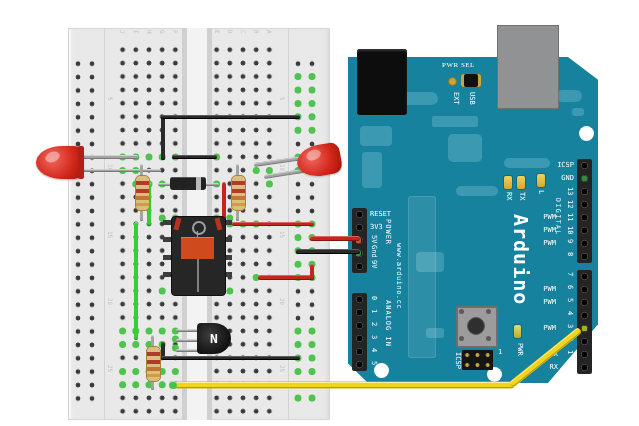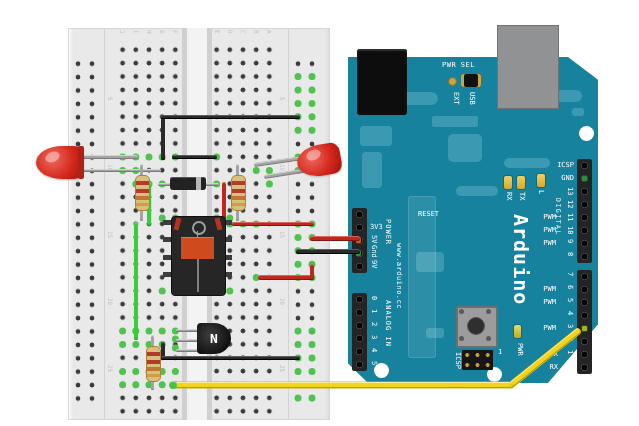--- a/index.html
+++ b/index.html
@@ -184,21 +184,21 @@
   <div class="silk" style="left:416px;top:252px;width:28px;height:20px;border-radius:4px;"></div>
   <div class="silk" style="left:426px;top:328px;width:18px;height:10px;border-radius:3px;"></div>
   <div class="abs" style="left:408px;top:196px;width:26px;height:160px;background:rgba(255,255,255,.1);border:1px solid rgba(255,255,255,.12);border-radius:3px;"></div>
 
   <div class="abs" style="left:497px;top:25px;width:60px;height:82px;background:#909294;border:1px solid #6f7173;"></div>
   <div class="abs" style="left:357px;top:49px;width:50px;height:66px;background:#0d0d0d;border-radius:3px;box-shadow:inset 0 2px 2px #333;"></div>
   <div class="mhole" style="left:579px;top:126px;"></div>
   <div class="mhole" style="left:374px;top:363px;"></div>
   <div class="mhole" style="left:487px;top:367px;"></div>
 
-  <span class="hlabel" style="left:442px;top:62px;letter-spacing:.5px;">PWR SEL</span>
+  <span class="hlabel" style="left:442px;top:62px;letter-spacing:.5px;font-family:Liberation Serif, serif;">PWR SEL</span>
   <div class="abs" style="left:448px;top:77px;width:7px;height:7px;border-radius:50%;background:#c9a53f;border:1px solid #8a6d28;"></div>
   <div class="abs" style="left:461px;top:74px;width:20px;height:13px;background:#111;border-radius:2px;box-shadow:inset 3px 0 0 #c9a53f,inset -3px 0 0 #c9a53f;"></div>
   <span class="vtext" style="left:459px;top:92px;">EXT</span>
   <span class="vtext" style="left:475px;top:92px;">USB</span>
 
   <div class="hdr" style="left:577px;top:159px;height:104px;"></div>
   <div class="hdr" style="left:577px;top:270px;height:104px;"></div>
   <div class="hdr" style="left:352px;top:208px;height:65px;"></div>
   <div class="hdr" style="left:352px;top:293px;height:78px;"></div>
   <div class="pindot" style="left:582px;top:176px;background:#2e8f3a;"></div>
@@ -235,21 +235,21 @@
   <div class="ledchip" style="left:504px;top:176px;"></div>
   <div class="ledchip" style="left:517px;top:176px;"></div>
   <div class="ledchip" style="left:537px;top:174px;"></div>
   <span class="vtext" style="left:512px;top:192px;">RX</span>
   <span class="vtext" style="left:525px;top:192px;">TX</span>
   <span class="vtext" style="left:544px;top:190px;">L</span>
 
   <span class="vtext" style="left:531px;top:214px;font-size:20px;font-weight:bold;letter-spacing:1px;">Arduino</span>
   <span class="vtext" style="left:402px;top:243px;letter-spacing:.5px;">www.arduino.cc</span>
 
-  <span class="hlabel" style="left:370px;top:211px;margin-left:48px;">RESET</span>
+  <span class="hlabel" style="left:370px;top:211px;">RESET</span>
   <span class="hlabel" style="left:370px;top:224px;">3V3</span>
   <span class="vtext" style="left:377px;top:235px;">5V</span>
   <span class="vtext" style="left:377px;top:245px;">Gnd</span>
   <span class="vtext" style="left:377px;top:260px;">9V</span>
   <span class="vtext" style="left:391px;top:219px;letter-spacing:1px;">POWER</span>
   <span class="vtext" style="left:391px;top:300px;letter-spacing:1px;">ANALOG IN</span>
   <span class="vtext" style="left:377px;top:296px;">0</span>
   <span class="vtext" style="left:377px;top:309px;">1</span>
   <span class="vtext" style="left:377px;top:322px;">2</span>
   <span class="vtext" style="left:377px;top:335px;">3</span>

